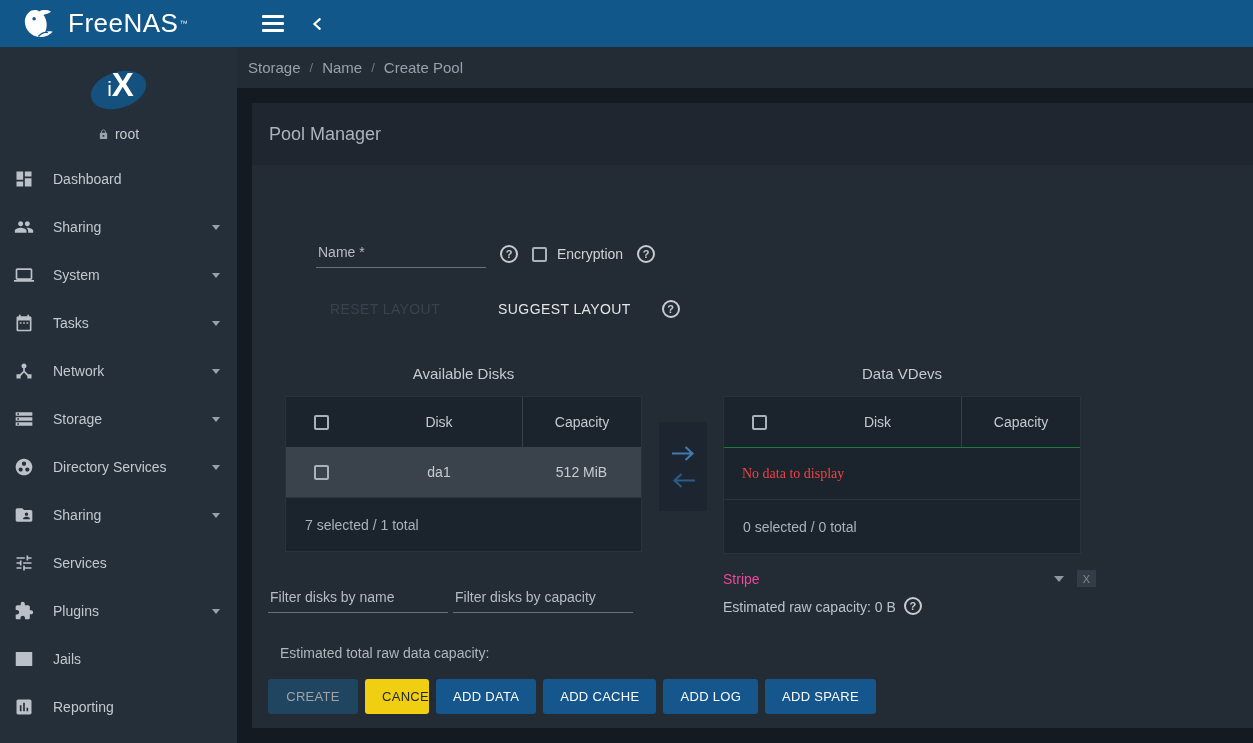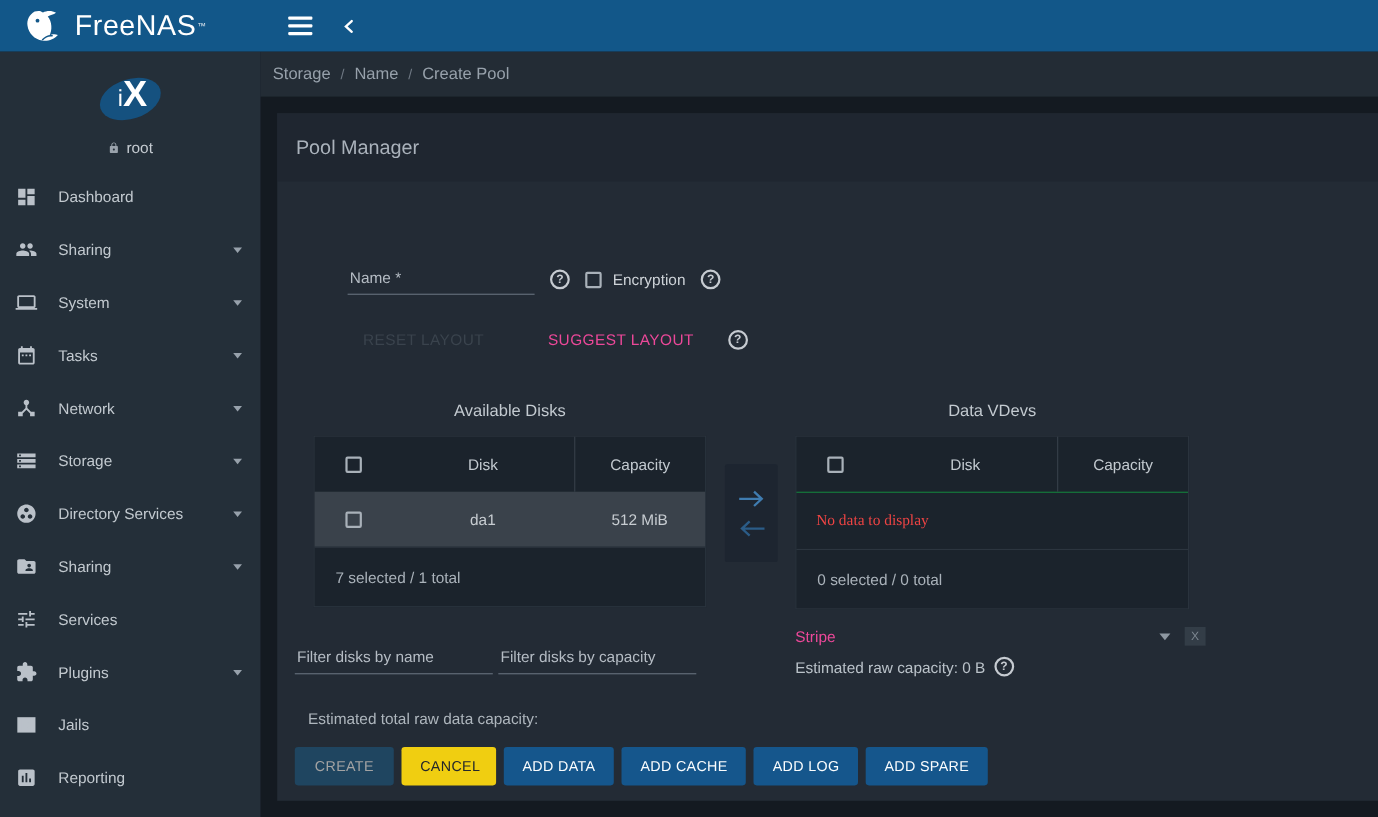--- a/index.html
+++ b/index.html
@@ -63,21 +63,21 @@
           flex-shrink:0; }
   .cb { width:15px; height:15px; border:2px solid #a9b1b9; border-radius:2px;
         display:inline-block; cursor:pointer; flex-shrink:0; }
   .enc-group { display:flex; align-items:center; margin-left:14px; gap:10px;
                color:#ced3d8; font-size:14px; }
 
   .layout-row { margin-top:22px; padding-left:66px; display:flex; align-items:center;
                 font-size:14px; letter-spacing:.4px; }
   .text-btn { padding:8px 12px; cursor:pointer; white-space:nowrap; }
   .reset-btn { color:#3a434d; cursor:default; }
-  .suggest-btn { color:#ec4899; margin-left:34px; }
+  .suggest-btn { color:#e5e5e5; margin-left:34px; }
 
   
   .disks-area { display:flex; margin-top:40px; padding-left:33px; }
   .col-left { width:357px; }
   .col-right { width:358px; }
   .panel-title { text-align:center; color:#c3cad0; font-size:15px; height:31px; }
   .disk-table { border:1px solid #2a333d; background:#1b232c; }
   .dt-header { height:50px; display:flex; align-items:center; color:#c3cad0; font-size:14px; }
   .dt-col-cb { width:70px; display:flex; justify-content:center; }
   .dt-col-disk { flex:1; text-align:center; }
@@ -109,21 +109,21 @@
            display:flex; align-items:center; justify-content:center; cursor:pointer; }
   .est-raw-row { margin-top:10px; display:flex; align-items:flex-end; color:#bac2c9;
                  font-size:14px; }
   .est-raw-row .help { margin-left:8px; }
 
   .total-row { margin-top:30px; padding-left:28px; color:#aeb6bd; font-size:14px; }
   .buttons-row { margin-top:18px; padding-left:16px; display:flex; gap:7px; }
   .btn { height:35px; border:none; border-radius:3px; font-size:13px; padding:0 17px;
          cursor:pointer; letter-spacing:.3px; font-family:"Liberation Sans", sans-serif; }
   .btn-create { background:#1f4560; color:#a3a3a3; width:90px; cursor:default; }
-  .btn-cancel { background:#f0ce11; color:#23272c; width:86px; }
+  .btn-cancel { background:#f0ce11; color:#23272c; width:64px; }
   .btn-blue { background:#15568c; color:#fbfdfe; }
 </style>
 </head>
 <body>
 
 <div class="app">
 
   <div class="topbar">
     <div class="logo-area">
       <svg class="logo-shark" viewBox="0 0 44 38">

